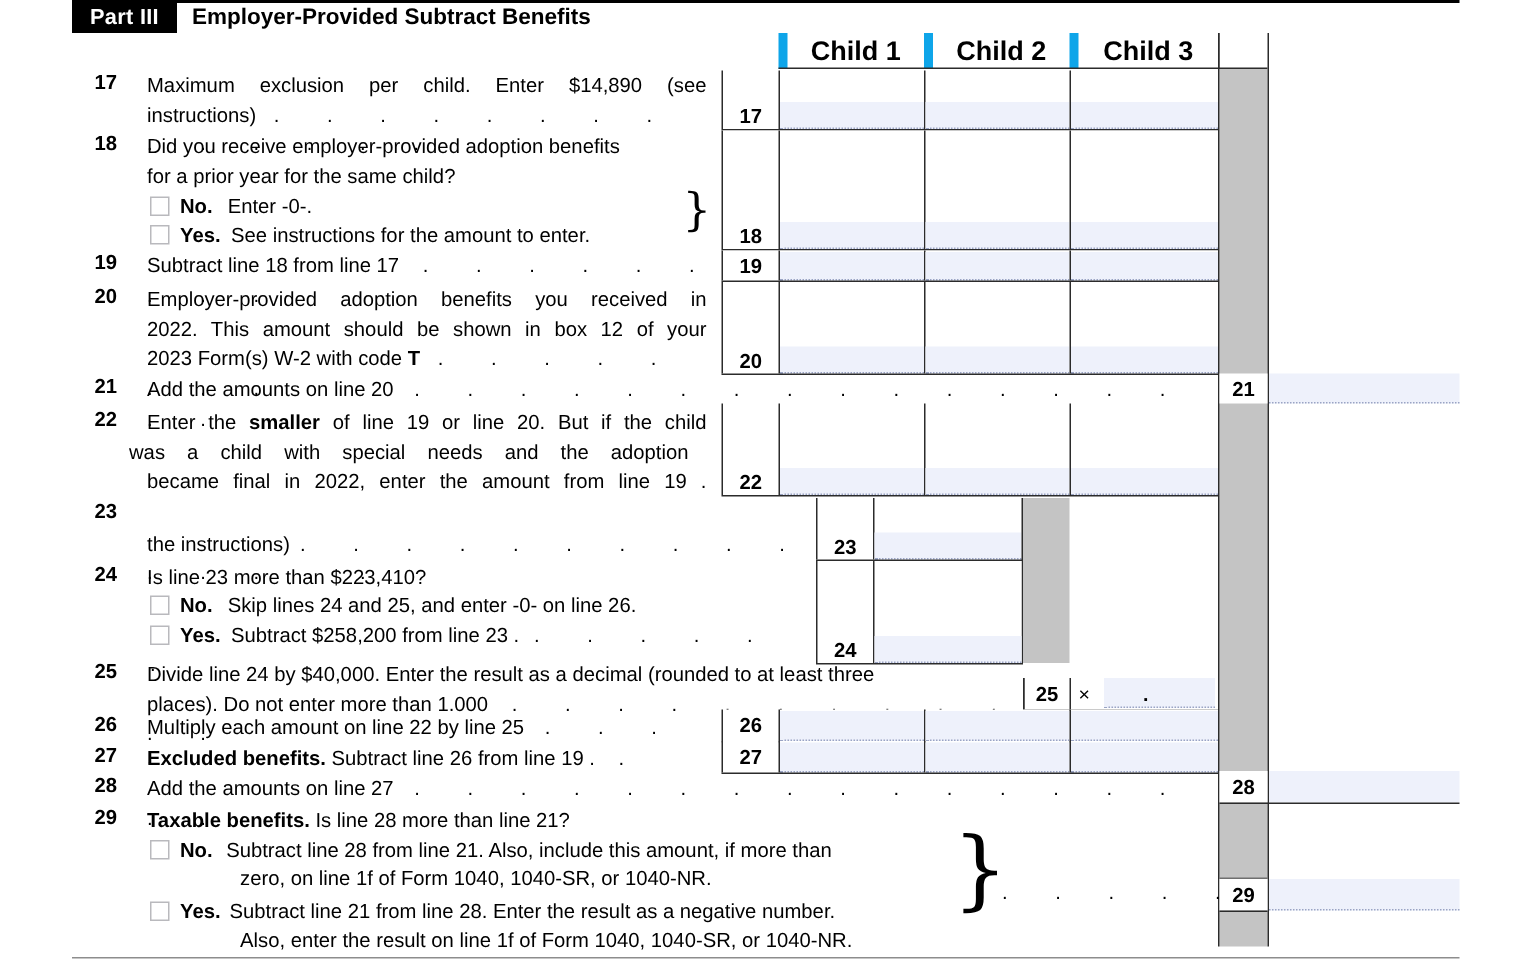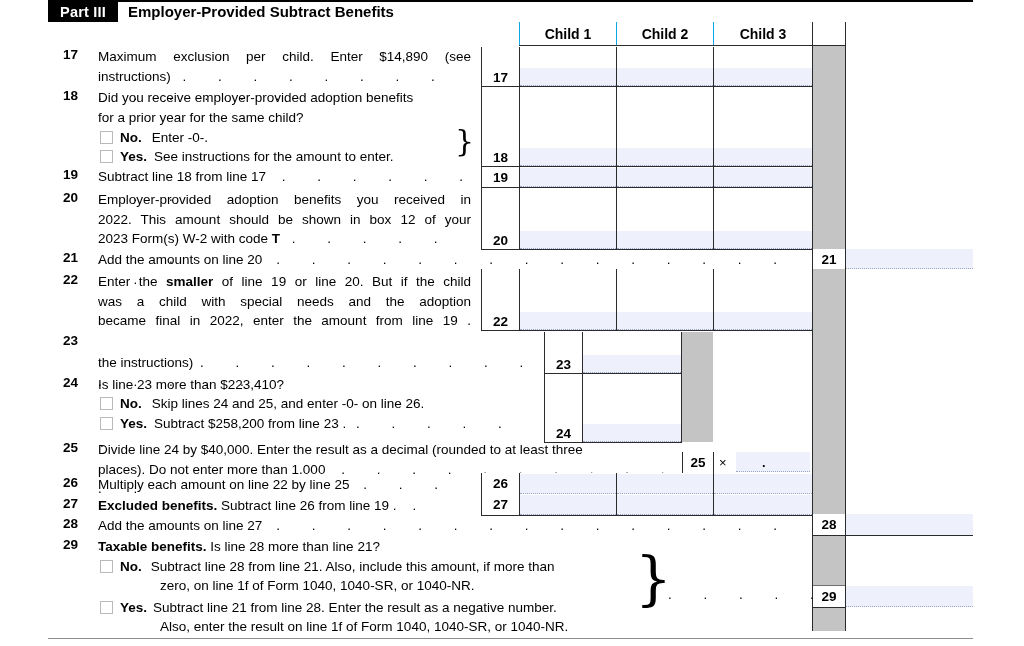--- a/index.html
+++ b/index.html
@@ -23,22 +23,22 @@
     letter-spacing:.2px;
   }
   .part-title{
     left:128px;top:2px;height:20px;line-height:20px;
     font-size:15px;font-weight:bold;white-space:nowrap;
   }
 
   
   .colhead{
     top:22px;height:24px;line-height:24px;text-align:center;
-    font-size:14px;font-weight:bold;
-    border-left:1px solid #0ea5e9;
+    font-size:18px;font-weight:bold;
+    border-left:6px solid #0ea5e9;
   }
   .colhead-underline{top:45px;height:1px;background:#2b2b2b;}
 
   
   .grey{background:#c4c4c4;}
 
   
   .cell{
     border-left:1px solid #2b2b2b;
     background:#fff;
@@ -194,21 +194,21 @@
     <span>Add the amounts on line 20</span>
     <span class="leader" style="margin-left:10px;letter-spacing:14px;">. . . . . . . . . . . . . . . . .</span>
   </div>
   <div class="abs numbox numbox-c" style="left:813px;top:249px;width:32px;height:20px;border-left:none;">21</div>
   <div class="abs" style="left:846px;top:249px;width:127px;height:20px;background:#eef1fb;border-bottom:1px dotted #9aa4c4;box-sizing:border-box;"></div>
 
   <div class="abs lnum" style="left:56px;top:272px;">22</div>
   <div class="abs ltext just" style="left:98px;top:272px;width:373px;">
     <span>Enter the </span><span class="b">smaller</span><span> of line 19 or line 20. But if the child</span>
   </div>
-  <div class="abs ltext just" style="left:98px;top:291.5px;width:373px;">was a child with special needs and the adoption</div>
+  <div class="abs ltext just" style="left:86px;top:291.5px;width:373px;">was a child with special needs and the adoption</div>
   <div class="abs ltext just" style="left:98px;top:311px;width:373px;">became final in 2022, enter the amount from line 19 .</div>
 
   <div class="abs numbox" style="left:481px;top:269px;width:38px;height:61px;">22</div>
   <div class="abs cell" style="left:519px;top:269px;width:97px;height:61px;">
       <div class="cell-fill"></div>
     </div>
   <div class="abs cell" style="left:616px;top:269px;width:97px;height:61px;">
       <div class="cell-fill"></div>
     </div>
   <div class="abs cell" style="left:713px;top:269px;width:99px;height:61px;">

